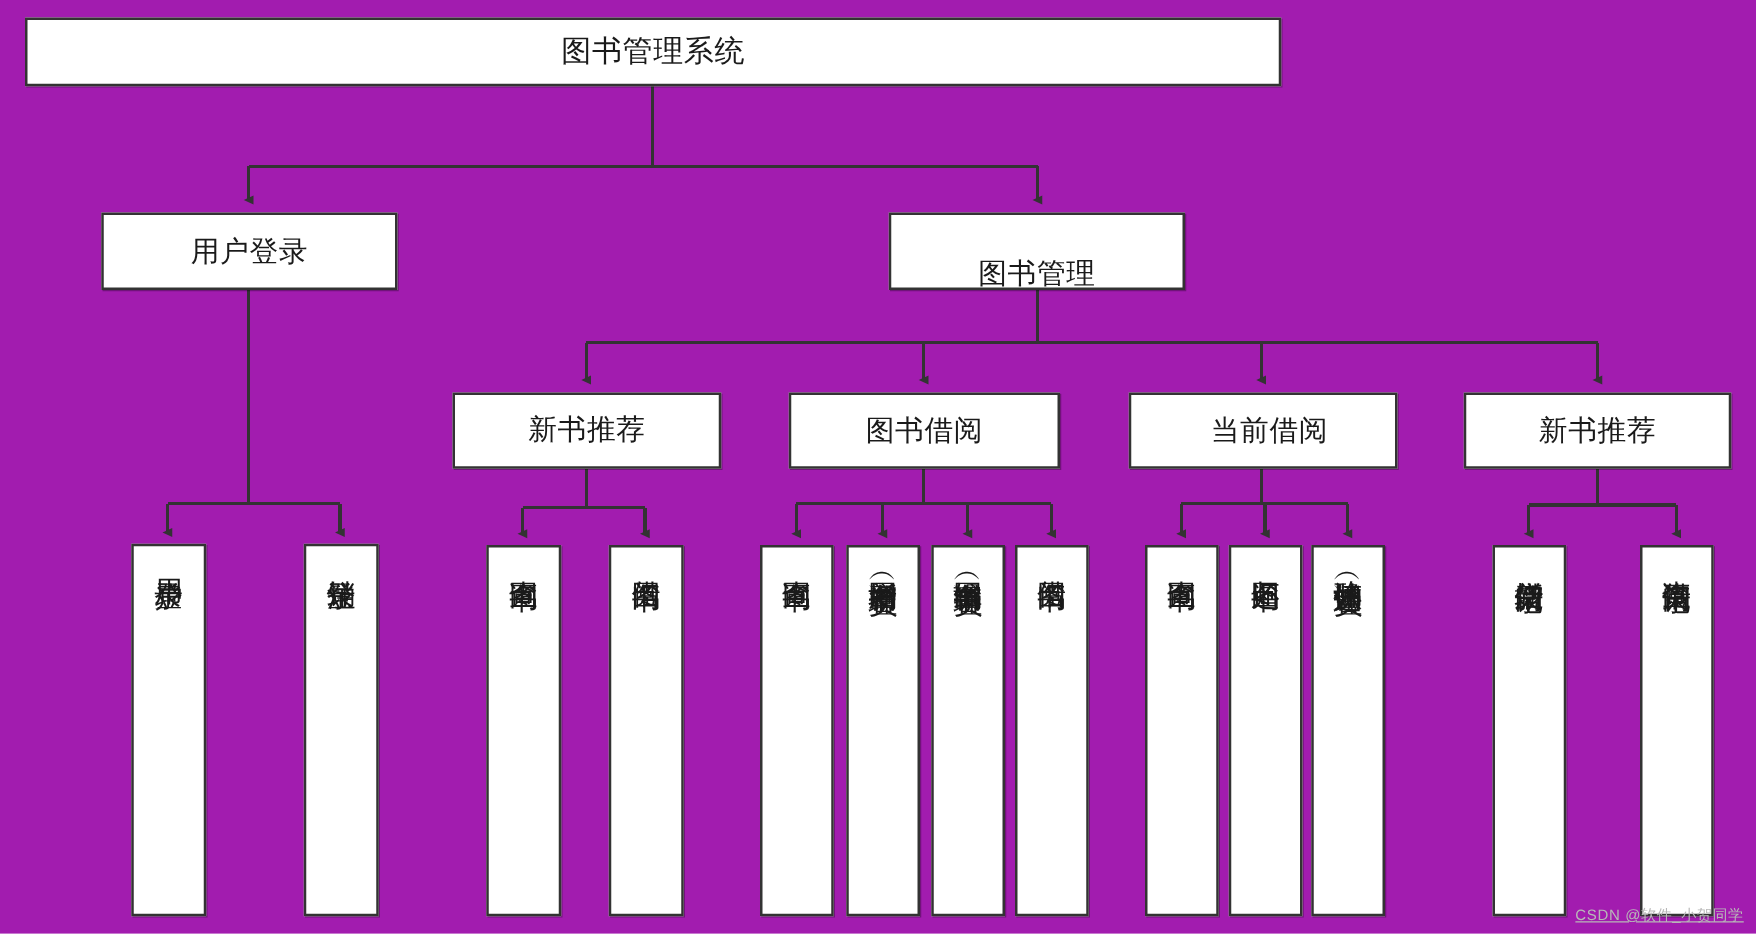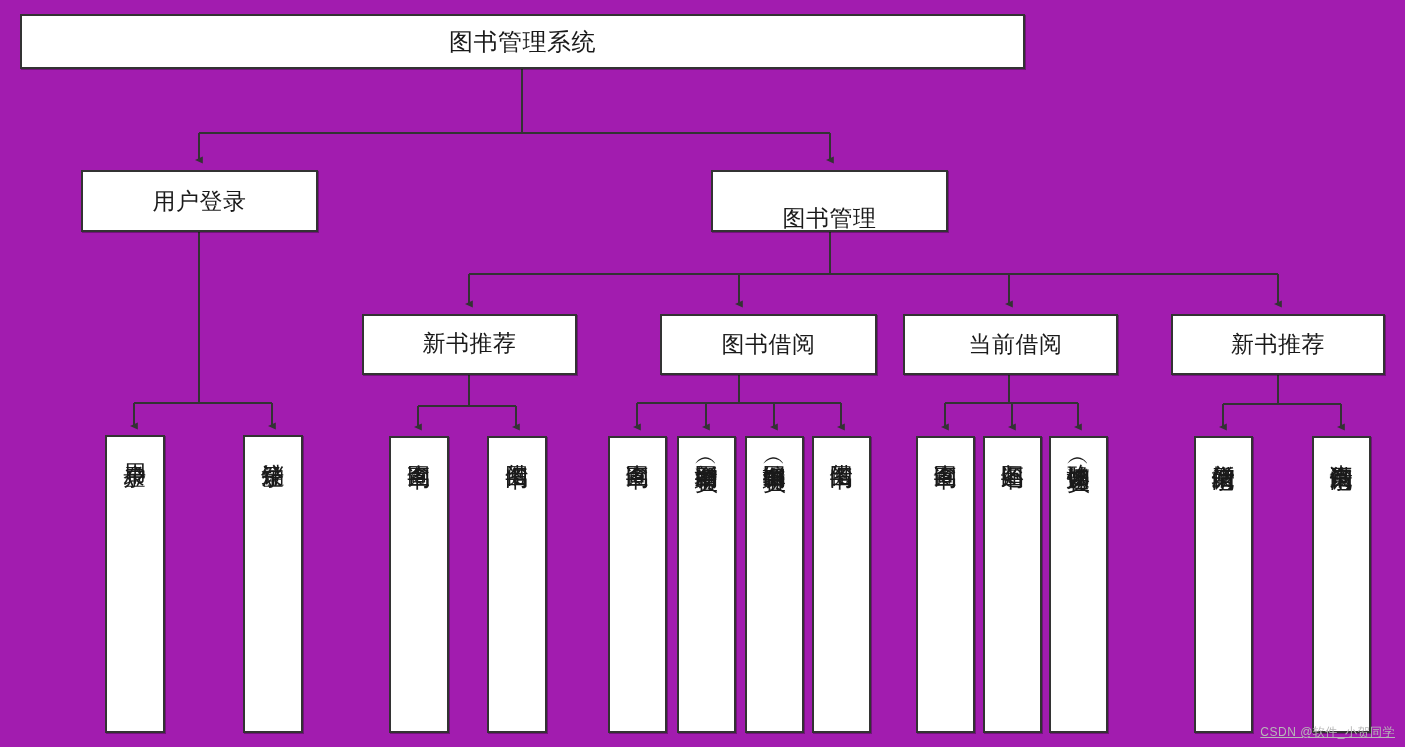--- a/index.html
+++ b/index.html
@@ -137,21 +137,21 @@
   <div class="node horiz" style="left:81px; top:170px; width:237px; height:62px;">
     <span class="node-label">用户登录</span>
   </div>
   <div class="node horiz" style="left:711px; top:170px; width:237px; height:62px;align-items:flex-end;">
     <span class="node-label">图书管理</span>
   </div>
 
   <div class="node horiz" style="left:362px; top:314px; width:215px; height:61px;font-family:Liberation Serif, serif;">
     <span class="node-label">新书推荐</span>
   </div>
-  <div class="node horiz" style="left:660px; top:314px; width:217px; height:61px;">
+  <div class="node horiz" style="left:631px; top:314px; width:217px; height:61px;">
     <span class="node-label">图书借阅</span>
   </div>
   <div class="node horiz" style="left:903px; top:314px; width:215px; height:61px;padding-left:10px;">
     <span class="node-label">当前借阅</span>
   </div>
   <div class="node horiz" style="left:1171px; top:314px; width:214px; height:61px;">
     <span class="node-label">新书推荐</span>
   </div>
 
   <div class="node vert" style="left:105px; top:435px; width:60px; height:298px;">

